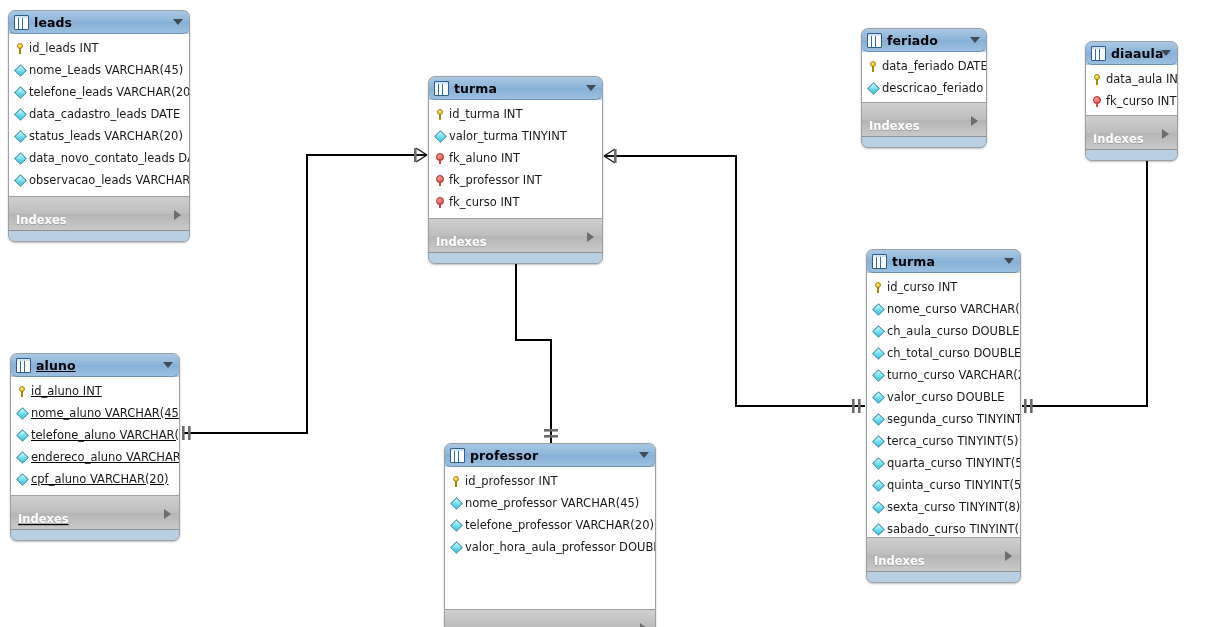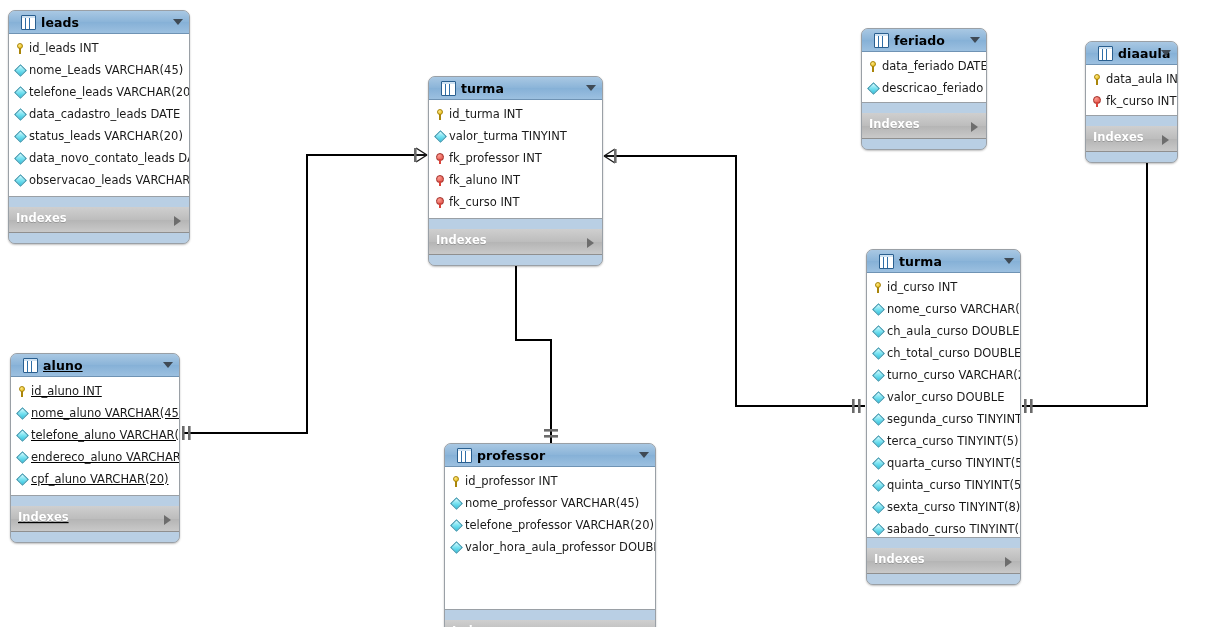--- a/index.html
+++ b/index.html
@@ -16,24 +16,25 @@
     border:1px solid #9aa0a6;
     border-radius:7px;
     background:#b9cfe4;
     box-shadow:0 1px 2px rgba(0,0,0,.25);
     box-sizing:border-box;
     overflow:hidden;
   }
   .tbl-hd{
     height:22px;
     display:flex;align-items:center;
-    padding:0 12px;
+    padding:0 5px;
     background:linear-gradient(180deg,#a9c8e3 0%,#8cb5d9 48%,#86b1d7 52%,#9cc0e0 100%);
     border-bottom:1px solid #6f93b4;
     position:relative;
+    border-radius:6px;
   }
   .tbl-hd .ticon{
     width:13px;height:13px;flex:0 0 13px;margin-right:5px;
     border:1px solid #2a5f8f;border-radius:1px;
     background:
       linear-gradient(90deg,
         #ffffff 0%,#ffffff 22%,
         #2f6fa8 22%,#2f6fa8 30%,
         #ffffff 30%,#ffffff 52%,
         #2f6fa8 52%,#2f6fa8 60%,
@@ -75,23 +76,23 @@
   .pin{position:relative;width:8px;height:11px;}
   .pin::before{content:"";position:absolute;left:0;top:0;width:8px;height:8px;border-radius:50% 50% 45% 45%;
     background:radial-gradient(circle at 32% 28%,#ff9e93,#d9433a);border:1px solid #a33029;box-sizing:border-box;}
   .pin::after{content:"";position:absolute;left:3px;top:6px;width:2px;height:5px;background:#d9433a;}
 
   .dia{width:9px;height:9px;transform:rotate(45deg);
     background:linear-gradient(135deg,#d8fbff 0%,#7fe4f2 45%,#31c3de 100%);
     border:1px solid #2b8fa8;box-sizing:border-box;}
 
   .tbl-ix{
-    height:21px;display:flex;align-items:flex-start;padding:4px 6px 0 7px;
+    height:21px;display:flex;align-items:center;padding:12px 6px 0 7px;
     background:linear-gradient(180deg,#cfcfcf 0%,#bdbdbd 50%,#b4b4b4 51%,#c9c9c9 100%);
-    border-bottom:1px solid #8f8f8f;position:relative;margin-top:10px;
+    border-bottom:1px solid #8f8f8f;position:relative;
   }
   .ix-label{font-size:11.5px;font-weight:bold;color:#ffffff;text-shadow:0 1px 0 rgba(0,0,0,.18);}
   .ix-arrow{position:absolute;right:8px;top:50%;margin-top:-4px;width:0;height:0;
     border-top:5px solid transparent;border-bottom:5px solid transparent;border-left:7px solid #6d6d6d;}
   .tbl-ft{height:10px;background:#b9cfe4;}
 </style>
 </head>
 <body>
 
 <div id="canvas">
@@ -227,93 +228,93 @@
           <div class="col">
             <span class="g">
               <span class="dia"></span>
             </span>
             <span>valor_turma TINYINT</span>
           </div>
           <div class="col">
             <span class="g">
               <span class="pin"></span>
             </span>
+            <span>fk_aluno INT</span>
+          </div>
+          <div class="col">
+            <span class="g">
+              <span class="pin"></span>
+            </span>
             <span>fk_professor INT</span>
           </div>
           <div class="col">
             <span class="g">
               <span class="pin"></span>
             </span>
-            <span>fk_aluno INT</span>
+            <span>fk_curso INT</span>
+          </div>
+        </div>
+        <div class="tbl-ix">
+          <span class="ix-label">Indexes</span>
+          <span class="ix-arrow"></span>
+        </div>
+        <div class="tbl-ft"></div>
+      </div>
+      <div class="tbl" style="left: 861px; top: 28px; width: 126px;">
+        <div class="tbl-hd">
+          <span class="ticon"></span>
+          <span class="tbl-name">feriado</span>
+          <span class="caret"></span>
+        </div>
+        <div class="tbl-body" style="height: 51px;">
+          <div class="col">
+            <span class="g">
+              <span class="key"></span>
+            </span>
+            <span>data_feriado DATE</span>
+          </div>
+          <div class="col">
+            <span class="g">
+              <span class="dia"></span>
+            </span>
+            <span>descricao_feriado INT</span>
+          </div>
+        </div>
+        <div class="tbl-ix">
+          <span class="ix-label">Indexes</span>
+          <span class="ix-arrow"></span>
+        </div>
+        <div class="tbl-ft"></div>
+      </div>
+      <div class="tbl" style="left: 1085px; top: 41px; width: 93px;">
+        <div class="tbl-hd">
+          <span class="ticon"></span>
+          <span class="tbl-name">diaaula</span>
+          <span class="caret"></span>
+        </div>
+        <div class="tbl-body" style="height: 51px;">
+          <div class="col">
+            <span class="g">
+              <span class="key"></span>
+            </span>
+            <span>data_aula INT</span>
           </div>
           <div class="col">
             <span class="g">
               <span class="pin"></span>
             </span>
             <span>fk_curso INT</span>
           </div>
         </div>
         <div class="tbl-ix">
           <span class="ix-label">Indexes</span>
           <span class="ix-arrow"></span>
         </div>
         <div class="tbl-ft"></div>
       </div>
-      <div class="tbl" style="left: 861px; top: 28px; width: 126px;">
-        <div class="tbl-hd">
-          <span class="ticon"></span>
-          <span class="tbl-name">feriado</span>
-          <span class="caret"></span>
-        </div>
-        <div class="tbl-body" style="height: 51px;">
-          <div class="col">
-            <span class="g">
-              <span class="key"></span>
-            </span>
-            <span>data_feriado DATE</span>
-          </div>
-          <div class="col">
-            <span class="g">
-              <span class="dia"></span>
-            </span>
-            <span>descricao_feriado INT</span>
-          </div>
-        </div>
-        <div class="tbl-ix">
-          <span class="ix-label">Indexes</span>
-          <span class="ix-arrow"></span>
-        </div>
-        <div class="tbl-ft"></div>
-      </div>
-      <div class="tbl" style="left: 1085px; top: 41px; width: 93px;">
-        <div class="tbl-hd">
-          <span class="ticon"></span>
-          <span class="tbl-name">diaaula</span>
-          <span class="caret"></span>
-        </div>
-        <div class="tbl-body" style="height: 51px;">
-          <div class="col">
-            <span class="g">
-              <span class="key"></span>
-            </span>
-            <span>data_aula INT</span>
-          </div>
-          <div class="col">
-            <span class="g">
-              <span class="pin"></span>
-            </span>
-            <span>fk_curso INT</span>
-          </div>
-        </div>
-        <div class="tbl-ix">
-          <span class="ix-label">Indexes</span>
-          <span class="ix-arrow"></span>
-        </div>
-        <div class="tbl-ft"></div>
-      </div>
       <div class="tbl" style="left: 866px; top: 249px; width: 155px;">
         <div class="tbl-hd">
           <span class="ticon"></span>
           <span class="tbl-name">turma</span>
           <span class="caret"></span>
         </div>
         <div class="tbl-body" style="height: 265px;">
           <div class="col">
             <span class="g">
               <span class="key"></span>

